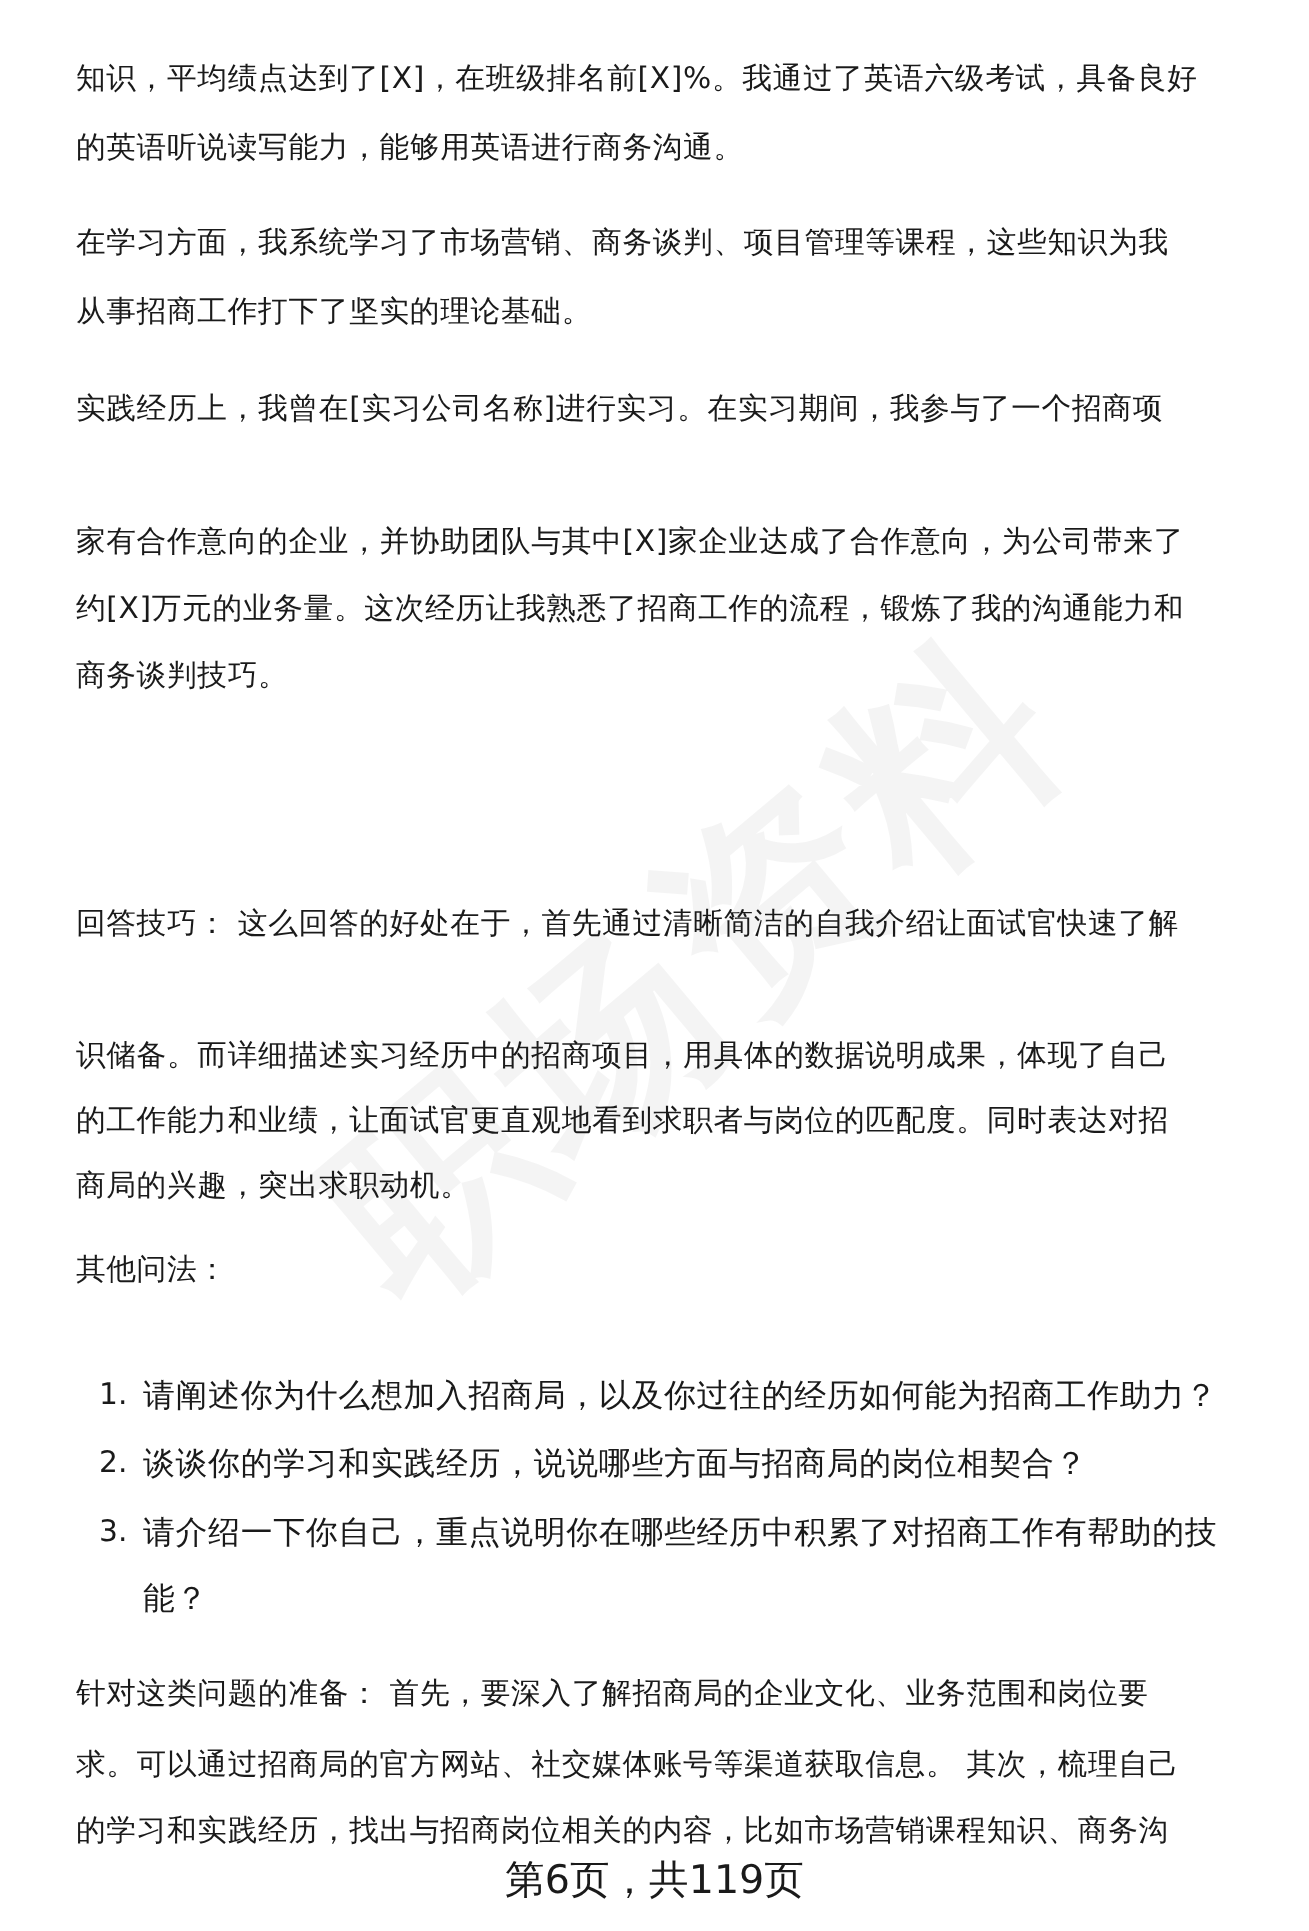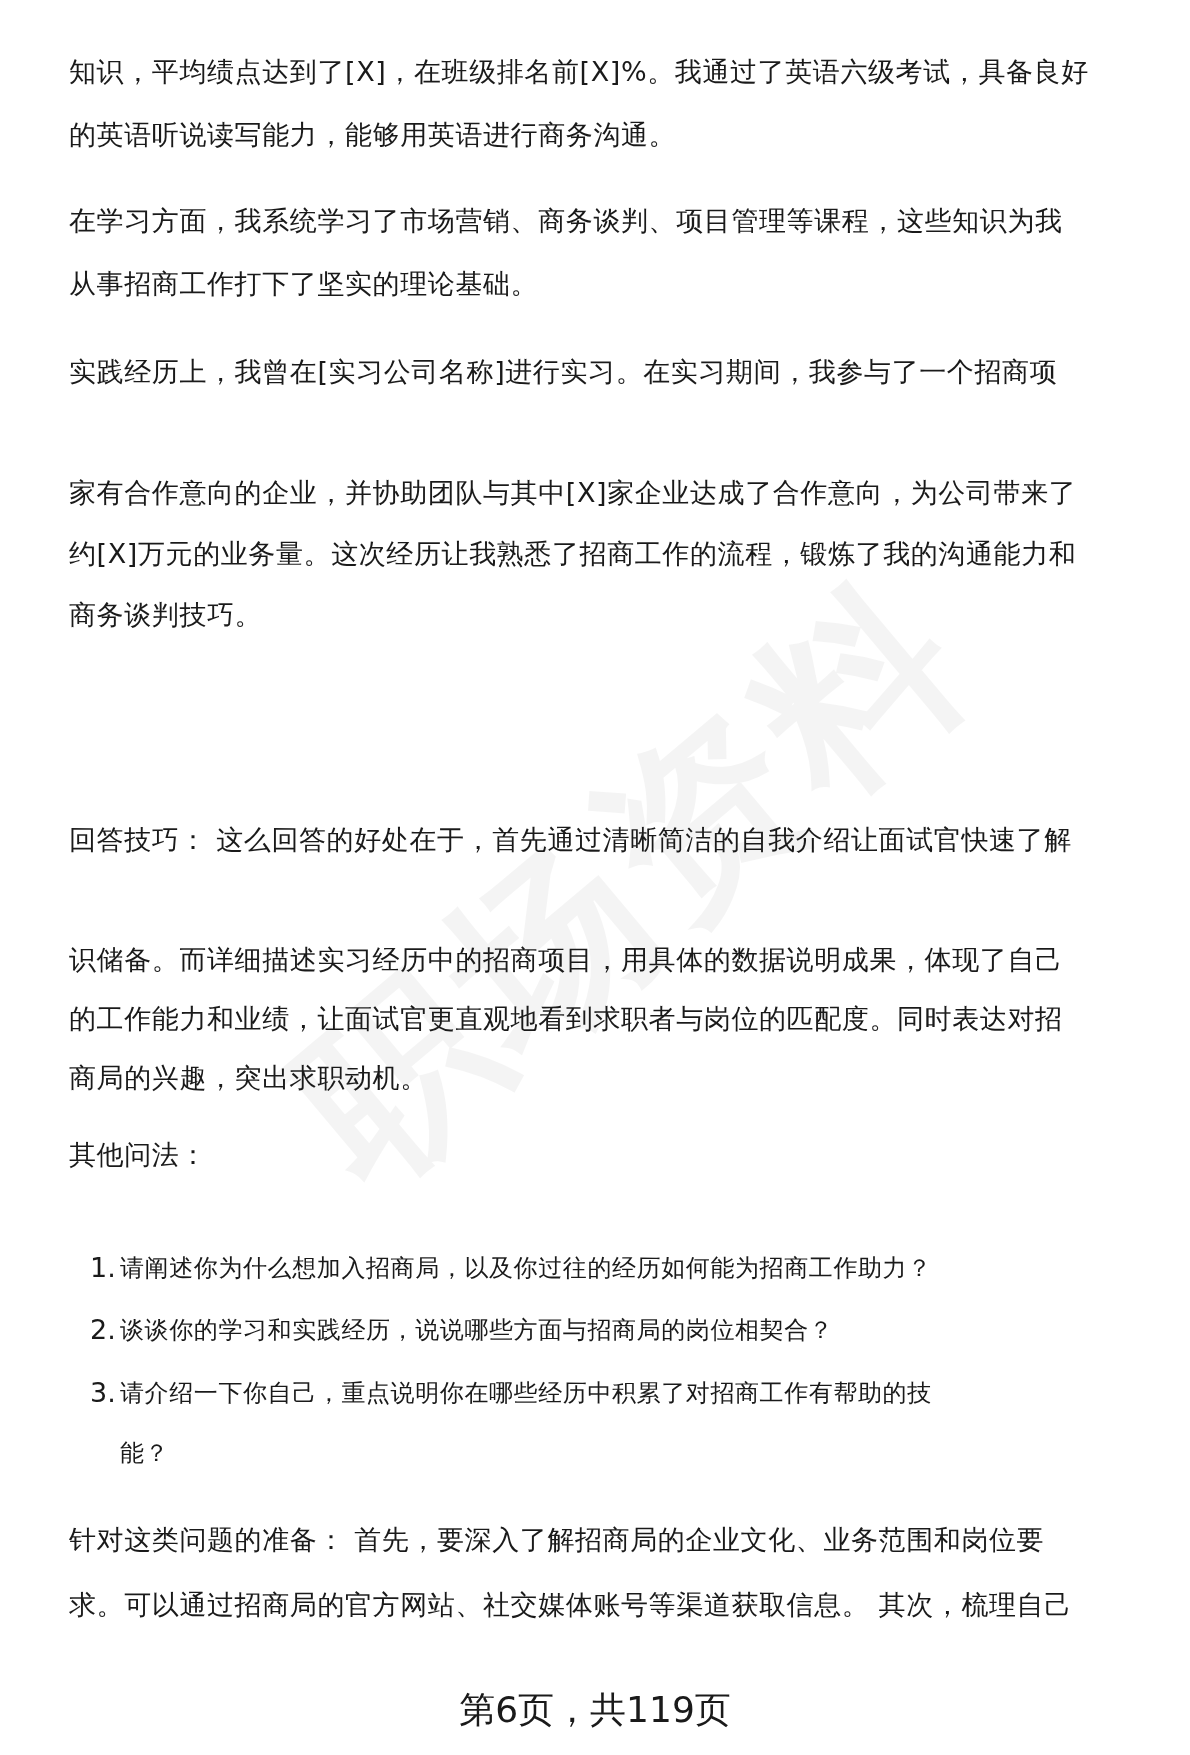--- a/index.html
+++ b/index.html
@@ -6,21 +6,21 @@
   body { width: 1190px; height: 1755px; position: relative; overflow: hidden;
          font-family: "DejaVu Sans", "Liberation Sans", sans-serif; color: #1a1a1a; }
   .page { position: absolute; left: 0; top: 0; width: 1190px; height: 1755px; }
   .watermark { position: absolute; left: 180px; top: 620px; width: 900px; height: 520px;
                transform: rotate(-40deg); transform-origin: center; pointer-events: none;
                font-size: 190px; font-weight: bold; color: rgba(0,0,0,0.045);
                letter-spacing: 10px; white-space: nowrap; text-align: center; line-height: 520px; }
   .line { position: absolute; left: 69px; font-size: 27px; line-height: 40px; height: 40px;
           white-space: nowrap; letter-spacing: 0.6px; }
   .li-num { position: absolute; left: 90px; font-size: 27px; line-height: 40px; height: 40px; }
-  .li-text { position: absolute; left: 120px; font-size: 24px; line-height: 40px; height: 40px;
+  .li-text { position: absolute; left: 130px; font-size: 29px; line-height: 40px; height: 40px;
              white-space: nowrap; letter-spacing: 0.6px; }
   .footer { position: absolute; left: 0; width: 1190px; top: 1690px; text-align: center;
             font-size: 36px; line-height: 40px; }
 </style>
 </head>
 <body>
 
 <div class="page">
   <div class="watermark">职场资料</div>
 
@@ -50,15 +50,16 @@
     <div class="li-num" style="top:1310px">2.</div>
     <div class="li-text" style="top:1310px">谈谈你的学习和实践经历，说说哪些方面与招商局的岗位相契合？</div>
 
     <div class="li-num" style="top:1373px">3.</div>
     <div class="li-text" style="top:1373px">请介绍一下你自己，重点说明你在哪些经历中积累了对招商工作有帮助的技</div>
     <div class="li-text" style="top:1433px">能？</div>
   </div>
 
   <div class="line" style="top:1520px">针对这类问题的准备： 首先，要深入了解招商局的企业文化、业务范围和岗位要</div>
   <div class="line" style="top:1585px">求。可以通过招商局的官方网站、社交媒体账号等渠道获取信息。 其次，梳理自己</div>
+  <div class="line" style="top:1645px">的学习和实践经历，找出与招商岗位相关的内容，比如市场营销课程知识、商务沟</div>
 
   <div class="footer">第6页，共119页</div>
 </div>
 
 </body></html>

